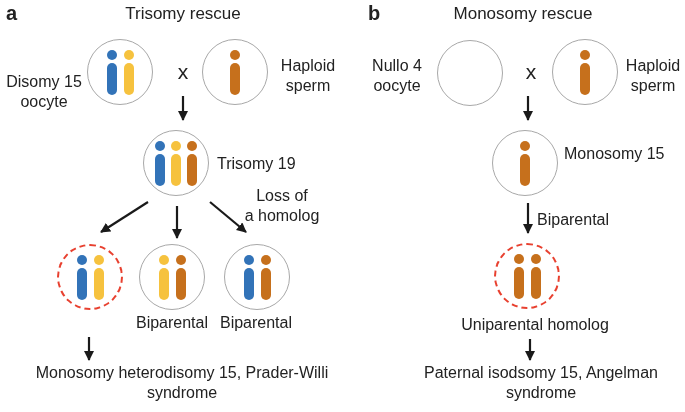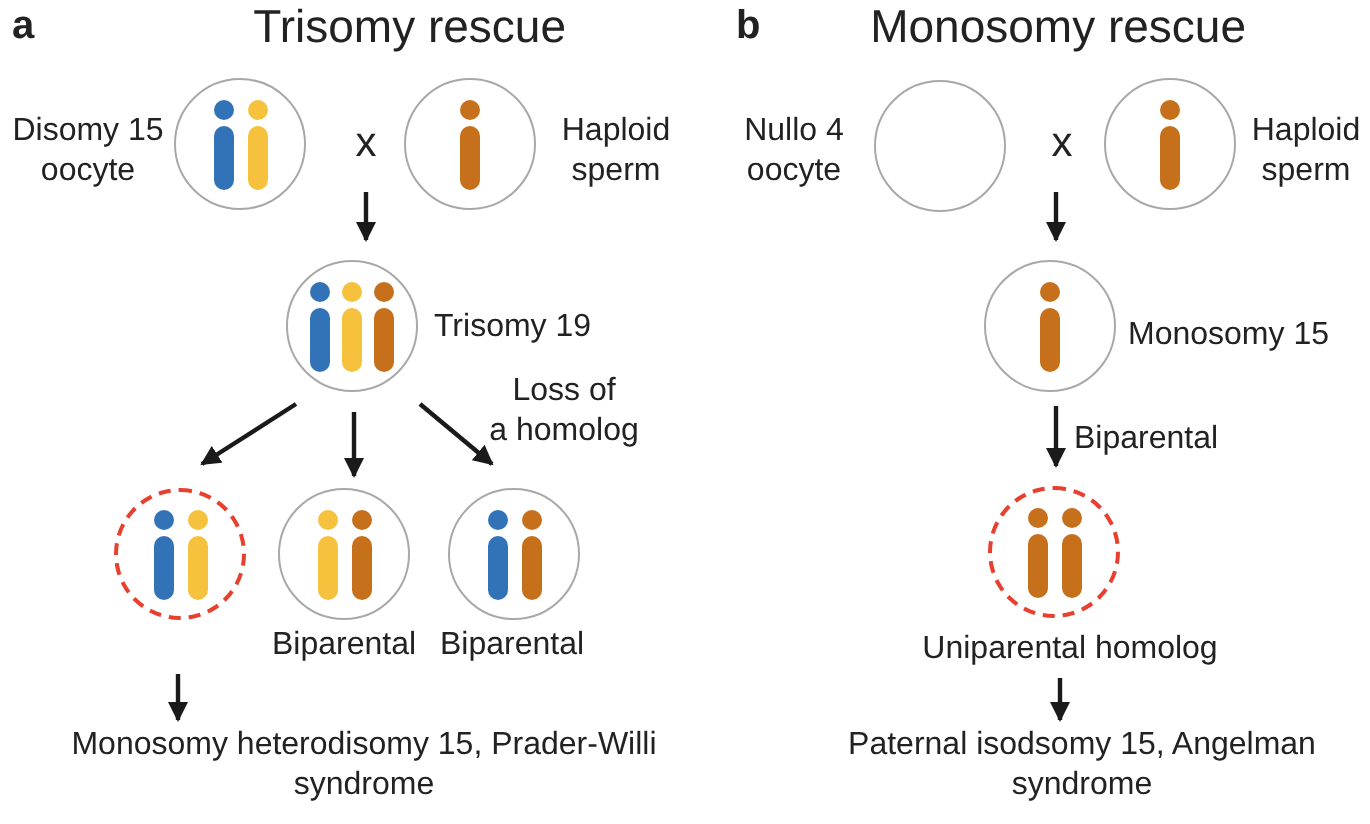--- a/index.html
+++ b/index.html
@@ -3,21 +3,21 @@
 <meta charset="utf-8">
 <style>
   html,body{margin:0;padding:0;background:#fff;}
   .fig{
     position:relative;width:685px;height:412px;background:#ffffff;
     font-family:"Liberation Sans",sans-serif;color:#222222;overflow:hidden;
   }
   .t{position:absolute;white-space:pre-line;font-size:16px;line-height:20px;}
   .center{text-align:center;}
   .panel-letter{font-size:20px;font-weight:bold;line-height:24px;}
-  .title{font-size:23px;line-height:21px;text-align:right;}
+  .title{font-size:17px;line-height:21px;}
   .cross{font-size:21px;font-weight:500;line-height:24px;text-align:center;}
   .cell{
     position:absolute;width:66px;height:66px;border-radius:50%;
     border:1.5px solid var(--c,#a6a6a6);box-sizing:border-box;background:#fff;
     display:flex;align-items:center;justify-content:center;gap:7px;
   }
   .cell.dashed{border:2px dashed var(--c,#e8402f);}
   .cell.triple{gap:6px;}
   .chrom{display:flex;flex-direction:column;align-items:center;gap:3px;}
   .chrom .dot{width:10px;height:10px;border-radius:50%;background:var(--c,#888);}
@@ -43,21 +43,21 @@
       <line x1="89" y1="337" x2="89" y2="360" marker-end="url(#ah)"></line>
       <line x1="528" y1="96" x2="528" y2="120" marker-end="url(#ah)"></line>
       <line x1="528" y1="203" x2="528" y2="233" marker-end="url(#ah)"></line>
       <line x1="530" y1="339" x2="530" y2="360" marker-end="url(#ah)"></line>
     </g>
   </svg>
 
   <div class="t panel-letter" style="left:6px;top:1px">a</div>
   <div class="t title center" style="left:83px;top:3px;width:200px">Trisomy rescue</div>
 
-  <div class="t center" style="left:2px;top:56px;width:84px">Disomy 15
+  <div class="t center" style="left:2px;top:72px;width:84px">Disomy 15
 oocyte</div>
 
   <div class="cell" style="left: 87px; top: 39px; --c: #A8A8A8;">
     <div class="chrom" style="--c: #3273B8;">
         <span class="dot"></span>
         <span class="rod"></span>
       </div>
     <div class="chrom" style="--c: #F6C23E;">
         <span class="dot"></span>
         <span class="rod"></span>
@@ -155,21 +155,21 @@
   <div class="t center" style="left:613px;top:56px;width:80px">Haploid
 sperm</div>
 
   <div class="cell" style="left: 492px; top: 130px; --c: #A8A8A8;">
     <div class="chrom" style="--c: #C6701C;">
         <span class="dot"></span>
         <span class="rod"></span>
       </div>
   </div>
 
-  <div class="t" style="left:564px;top:158px">Monosomy 15</div>
+  <div class="t" style="left:564px;top:144px">Monosomy 15</div>
 
   <div class="t" style="left:537px;top:210px">Biparental</div>
 
   <div class="cell dashed" style="left: 494px; top: 243px; --c: #E8402F;">
     <div class="chrom" style="--c: #C6701C;">
         <span class="dot"></span>
         <span class="rod"></span>
       </div>
     <div class="chrom" style="--c: #C6701C;">
         <span class="dot"></span>

